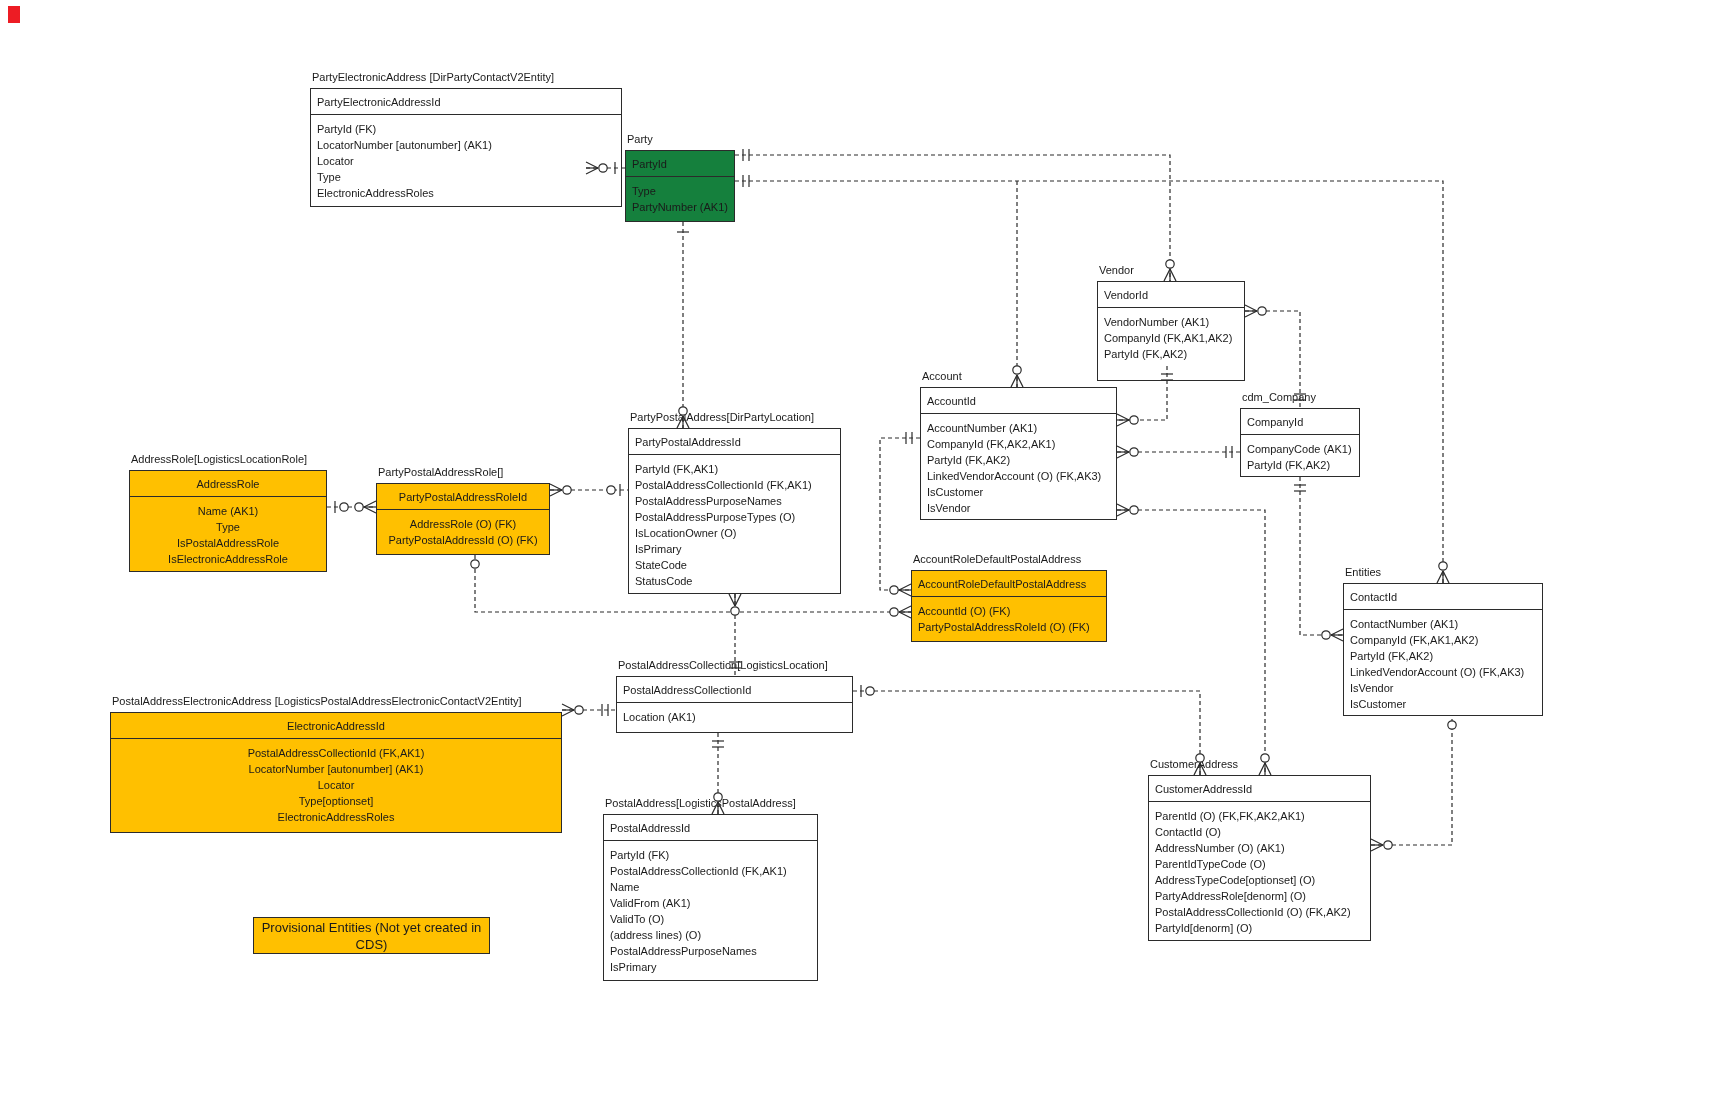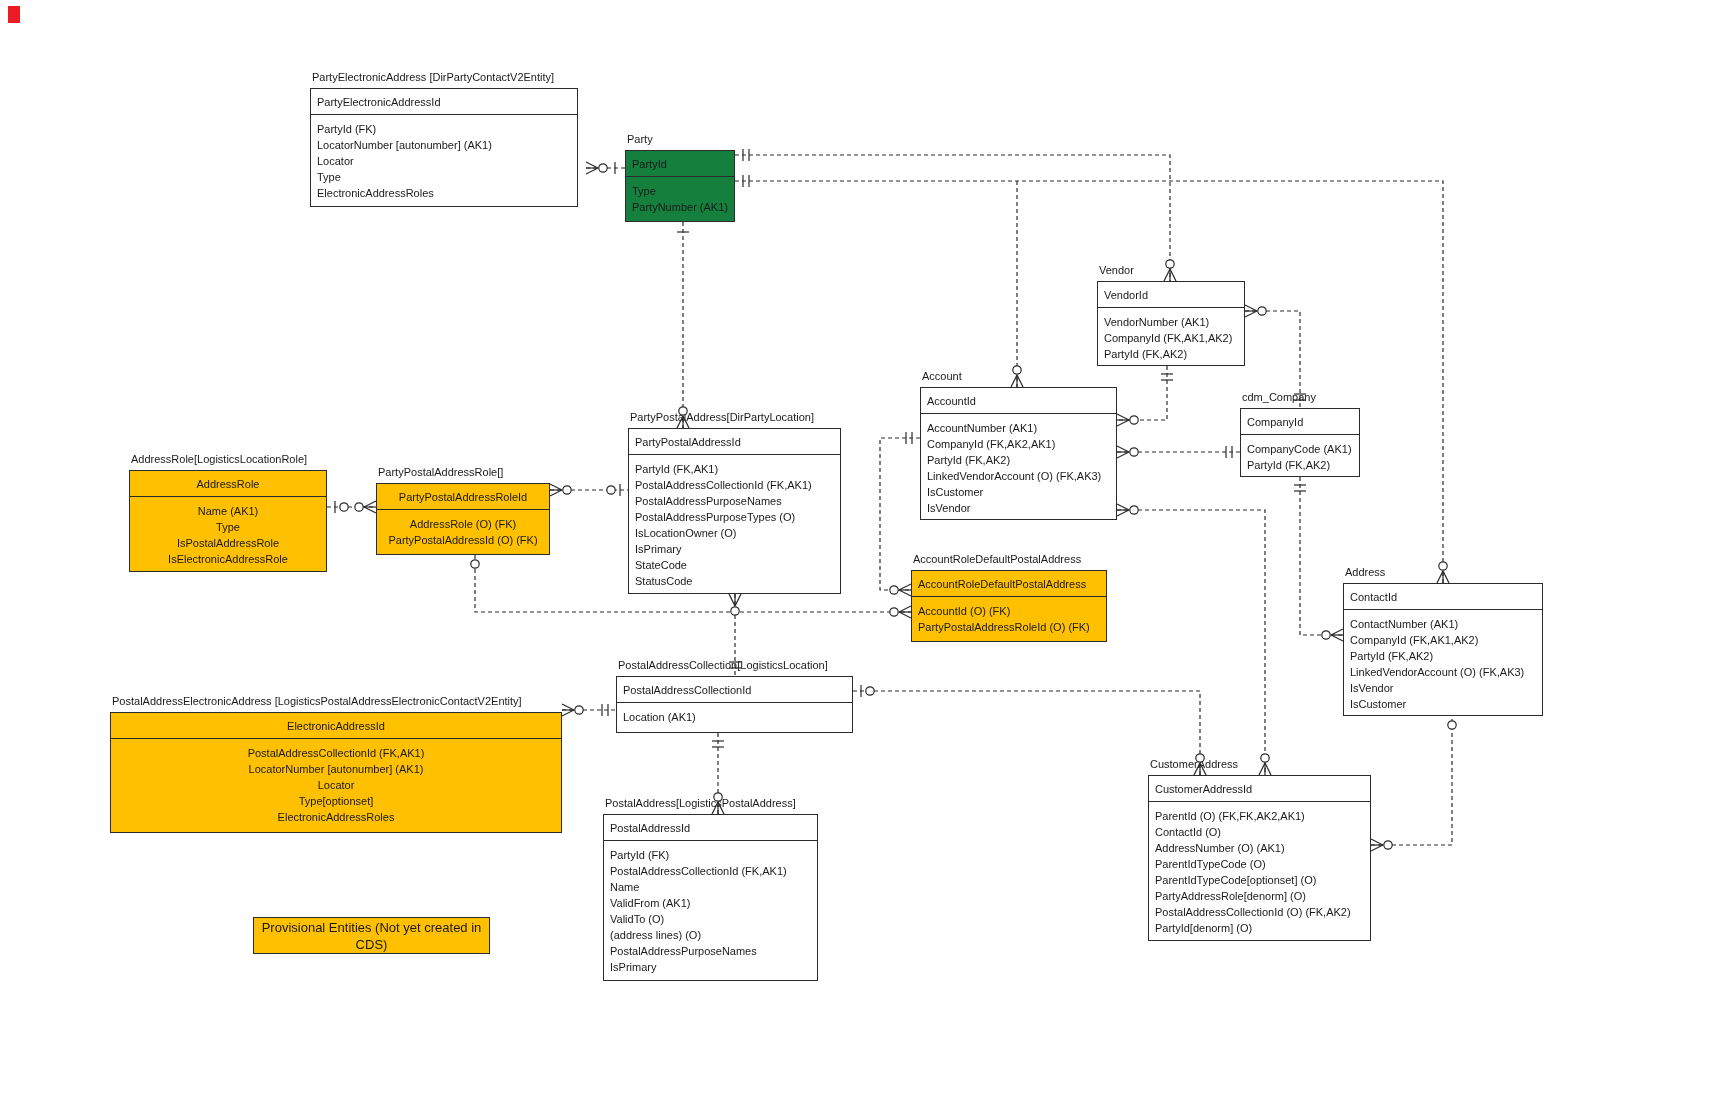--- a/index.html
+++ b/index.html
@@ -204,40 +204,40 @@
       </g>
     </svg>
 
   <div class="red-marker" style="background: rgb(237, 28, 36);"></div>
 
 
   <div class="legend" style="background: rgb(255, 192, 0);">
     <span>Provisional Entities (Not yet created in CDS)</span>
   </div>
 <div class="entity-title" style="left: 312px; top: 71px;">PartyElectronicAddress [DirPartyContactV2Entity]</div>
-    <div class="entity" style="left: 310px; top: 88px; width: 268px; height: 119px; background: rgb(255, 255, 255);">
+    <div class="entity" style="left: 310px; top: 88px; width: 312px; height: 119px; background: rgb(255, 255, 255);">
       <div class="entity-key">PartyElectronicAddressId</div>
       <div class="entity-fields">
         <div class="field">PartyId (FK)</div>
         <div class="field">LocatorNumber [autonumber] (AK1)</div>
         <div class="field">Locator</div>
         <div class="field">Type</div>
         <div class="field">ElectronicAddressRoles</div>
       </div>
     </div>
     <div class="entity-title" style="left: 627px; top: 133px;">Party</div>
     <div class="entity" style="left: 625px; top: 150px; width: 110px; height: 72px; background: #15803d;">
       <div class="entity-key">PartyId</div>
       <div class="entity-fields">
         <div class="field">Type</div>
         <div class="field">PartyNumber (AK1)</div>
       </div>
     </div>
     <div class="entity-title" style="left: 1099px; top: 264px;">Vendor</div>
-    <div class="entity" style="left: 1097px; top: 281px; width: 148px; height: 85px; background: rgb(255, 255, 255);">
+    <div class="entity" style="left: 1097px; top: 281px; width: 148px; height: 100px; background: rgb(255, 255, 255);">
       <div class="entity-key">VendorId</div>
       <div class="entity-fields">
         <div class="field">VendorNumber (AK1)</div>
         <div class="field">CompanyId (FK,AK1,AK2)</div>
         <div class="field">PartyId (FK,AK2)</div>
       </div>
     </div>
     <div class="entity-title" style="left: 922px; top: 370px;">Account</div>
     <div class="entity" style="left: 920px; top: 387px; width: 197px; height: 133px; background: rgb(255, 255, 255);">
       <div class="entity-key">AccountId</div>
@@ -251,21 +251,21 @@
       </div>
     </div>
     <div class="entity-title" style="left: 1242px; top: 391px;">cdm_Company</div>
     <div class="entity" style="left: 1240px; top: 408px; width: 120px; height: 69px; background: rgb(255, 255, 255);">
       <div class="entity-key">CompanyId</div>
       <div class="entity-fields">
         <div class="field">CompanyCode (AK1)</div>
         <div class="field">PartyId (FK,AK2)</div>
       </div>
     </div>
-    <div class="entity-title" style="left: 1345px; top: 566px;">Address</div>
+    <div class="entity-title" style="left: 1345px; top: 566px;">Entities</div>
     <div class="entity" style="left: 1343px; top: 583px; width: 200px; height: 133px; background: rgb(255, 255, 255);">
       <div class="entity-key">ContactId</div>
       <div class="entity-fields">
         <div class="field">ContactNumber (AK1)</div>
         <div class="field">CompanyId (FK,AK1,AK2)</div>
         <div class="field">PartyId (FK,AK2)</div>
         <div class="field">LinkedVendorAccount (O) (FK,AK3)</div>
         <div class="field">IsVendor</div>
         <div class="field">IsCustomer</div>
       </div>
@@ -343,19 +343,19 @@
       </div>
     </div>
     <div class="entity-title" style="left: 1150px; top: 758px;">CustomerAddress</div>
     <div class="entity" style="left: 1148px; top: 775px; width: 223px; height: 166px; background: rgb(255, 255, 255);">
       <div class="entity-key">CustomerAddressId</div>
       <div class="entity-fields">
         <div class="field">ParentId (O) (FK,FK,AK2,AK1)</div>
         <div class="field">ContactId (O)</div>
         <div class="field">AddressNumber (O) (AK1)</div>
         <div class="field">ParentIdTypeCode (O)</div>
-        <div class="field">ParentIdTypeCode[optionset] (O)</div>
+        <div class="field">AddressTypeCode[optionset] (O)</div>
         <div class="field">PartyAddressRole[denorm] (O)</div>
         <div class="field">PostalAddressCollectionId (O) (FK,AK2)</div>
         <div class="field">PartyId[denorm] (O)</div>
       </div>
     </div>
   </div>
 
 </body></html>

